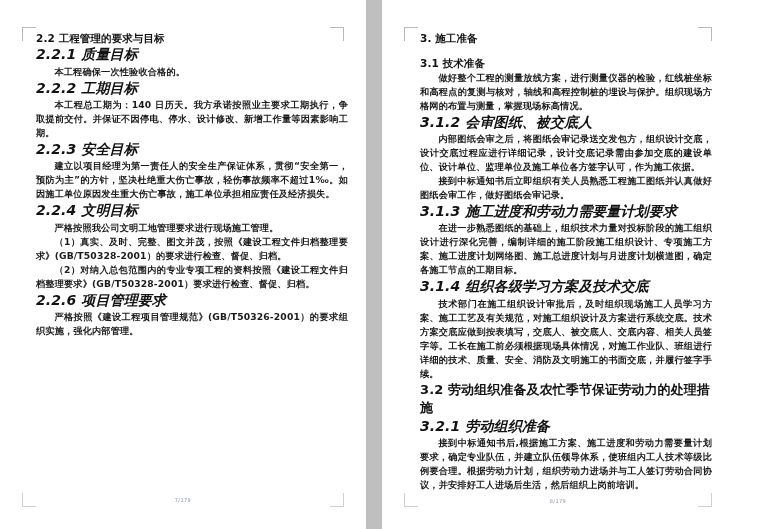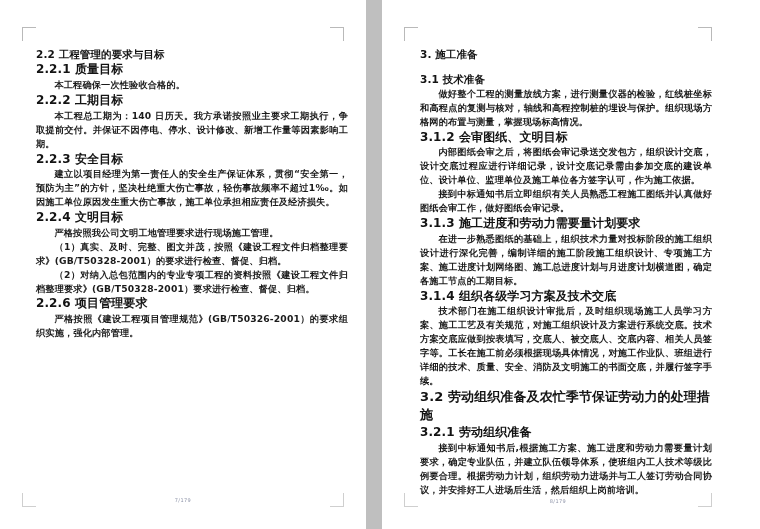--- a/index.html
+++ b/index.html
@@ -47,36 +47,35 @@
   .cmark.tr { top: 27px;  right: 22px; border-right:1px solid #b9b9b9; border-top: 1px solid #b9b9b9; }
   .cmark.bl { bottom: 22px; left: 22px;  border-left: 1px solid #cfcfcf; border-bottom: 1px solid #cfcfcf; }
   .cmark.br { bottom: 22px; right: 22px; border-right:1px solid #cfcfcf; border-bottom: 1px solid #cfcfcf; }
 
   .content {
     position: absolute;
     top: 30px;
     left: 22px;
     right: 22px;
     bottom: 40px;
-    margin-top: 16px;
   }
   .page-left .content  { left: 36px; right: 18px; }
   .page-right .content { left: 38px; right: 22px; }
 
   
   .h2, .h3, .h4 {
     font-family: "DejaVu Sans", "Liberation Sans", sans-serif;
     font-weight: bold;
     color: #131313;
     margin: 0;
     line-height: 1.38;
     letter-spacing: 0.1px;
   }
   .h2 { font-size: 10.5px; margin-top: 1px; }
-  .h3 { font-size: 12px; }
+  .h3 { font-size: 14px; font-style: italic; }
   .h4 { font-size: 10.2px; }
   .h-small { font-size: 13px; }
 
   .spacer-lg { height: 10px; }
 
   p.body {
     font-family: "DejaVu Sans", "Liberation Sans", sans-serif;
     font-size: 9.2px;
     color: #1b1b1b;
     margin: 0;
@@ -138,21 +137,21 @@
     <span class="cmark tl"></span>
     <span class="cmark tr"></span>
     <span class="cmark bl"></span>
     <span class="cmark br"></span>
 
     <div class="content">
       <h2 class="h2">3. 施工准备</h2>
       <div class="spacer-lg"></div>
       <h2 class="h2">3.1 技术准备</h2>
       <p class="body">做好整个工程的测量放线方案，进行测量仪器的检验，红线桩坐标和高程点的复测与核对，轴线和高程控制桩的埋设与保护。组织现场方格网的布置与测量，掌握现场标高情况。</p>
-      <h3 class="h3">3.1.2 会审图纸、文明目标</h3>
+      <h3 class="h3">3.1.2 会审图纸、被交底人</h3>
       <p class="body">内部图纸会审之后，将图纸会审记录送交发包方，组织设计交底，设计交底过程应进行详细记录，设计交底记录需由参加交底的建设单位、设计单位、监理单位及施工单位各方签字认可，作为施工依据。</p>
       <p class="body">接到中标通知书后立即组织有关人员熟悉工程施工图纸并认真做好图纸会审工作，做好图纸会审记录。</p>
       <h3 class="h3">3.1.3 施工进度和劳动力需要量计划要求</h3>
       <p class="body">在进一步熟悉图纸的基础上，组织技术力量对投标阶段的施工组织设计进行深化完善，编制详细的施工阶段施工组织设计、专项施工方案、施工进度计划网络图、施工总进度计划与月进度计划横道图，确定各施工节点的工期目标。</p>
       <h3 class="h3">3.1.4 组织各级学习方案及技术交底</h3>
       <p class="body">技术部门在施工组织设计审批后，及时组织现场施工人员学习方案、施工工艺及有关规范，对施工组织设计及方案进行系统交底。技术方案交底应做到按表填写，交底人、被交底人、交底内容、相关人员签字等。工长在施工前必须根据现场具体情况，对施工作业队、班组进行详细的技术、质量、安全、消防及文明施工的书面交底，并履行签字手续。</p>
       <h4 class="h4 h-small">3.2 劳动组织准备及农忙季节保证劳动力的处理措施</h4>
       <h3 class="h3">3.2.1 劳动组织准备</h3>
       <p class="body">接到中标通知书后,根据施工方案、施工进度和劳动力需要量计划要求，确定专业队伍，并建立队伍领导体系，使班组内工人技术等级比例要合理。根据劳动力计划，组织劳动力进场并与工人签订劳动合同协议，并安排好工人进场后生活，然后组织上岗前培训。</p>
     </div>

